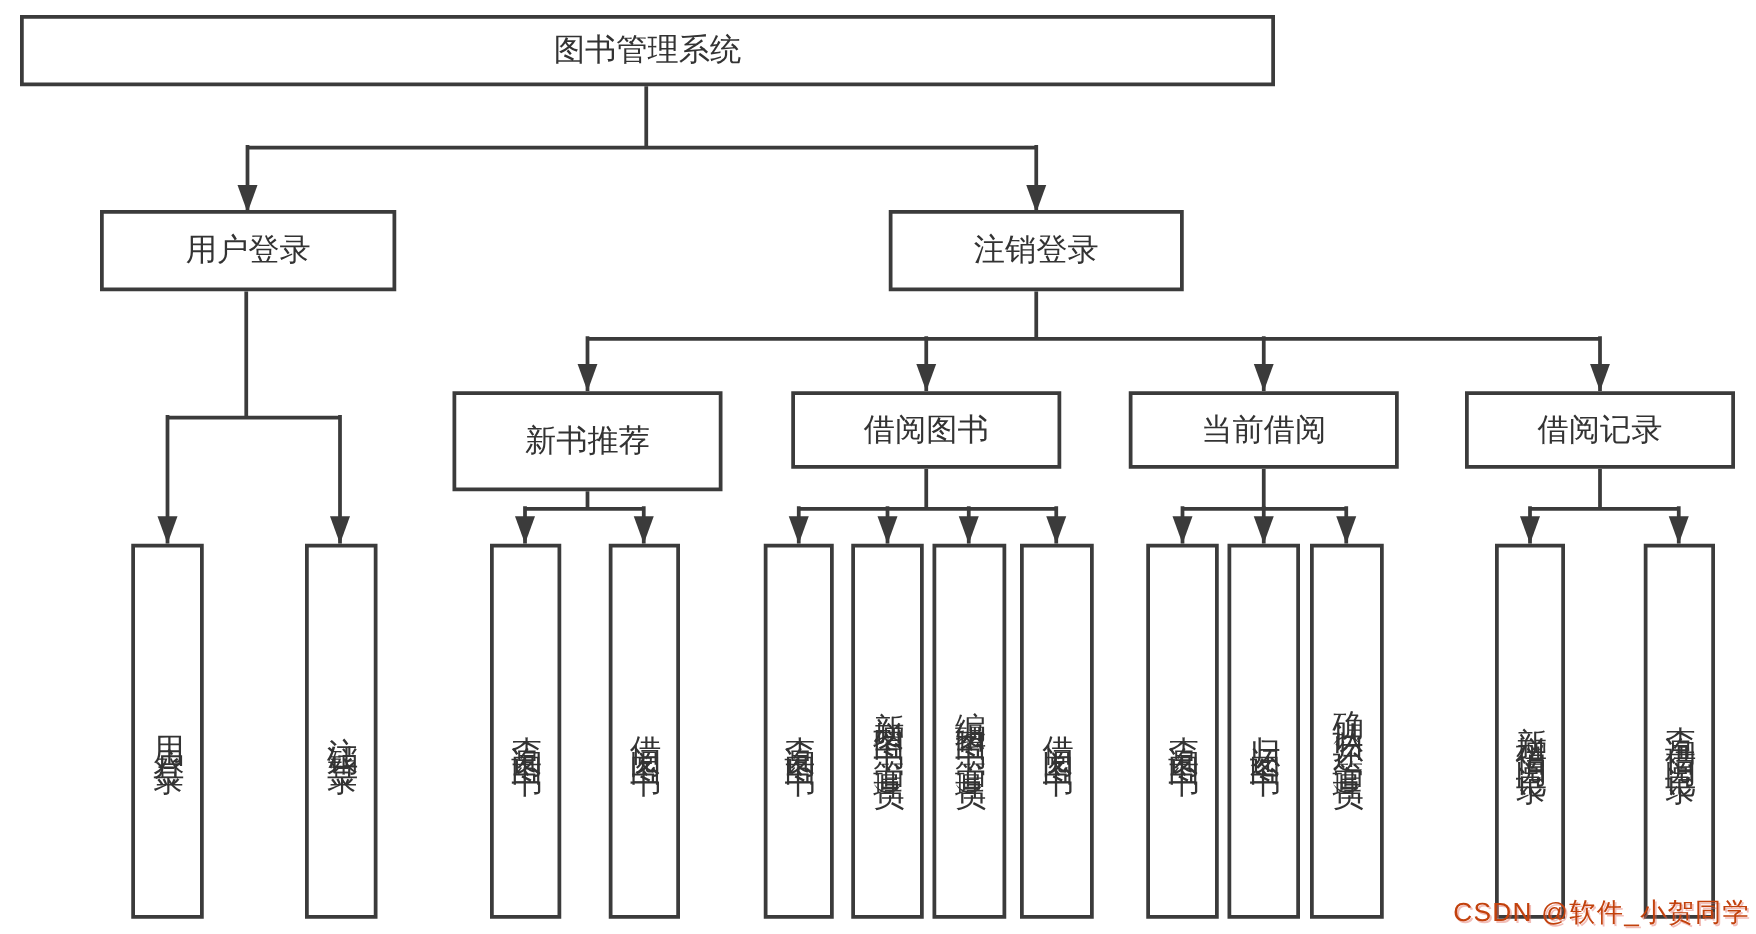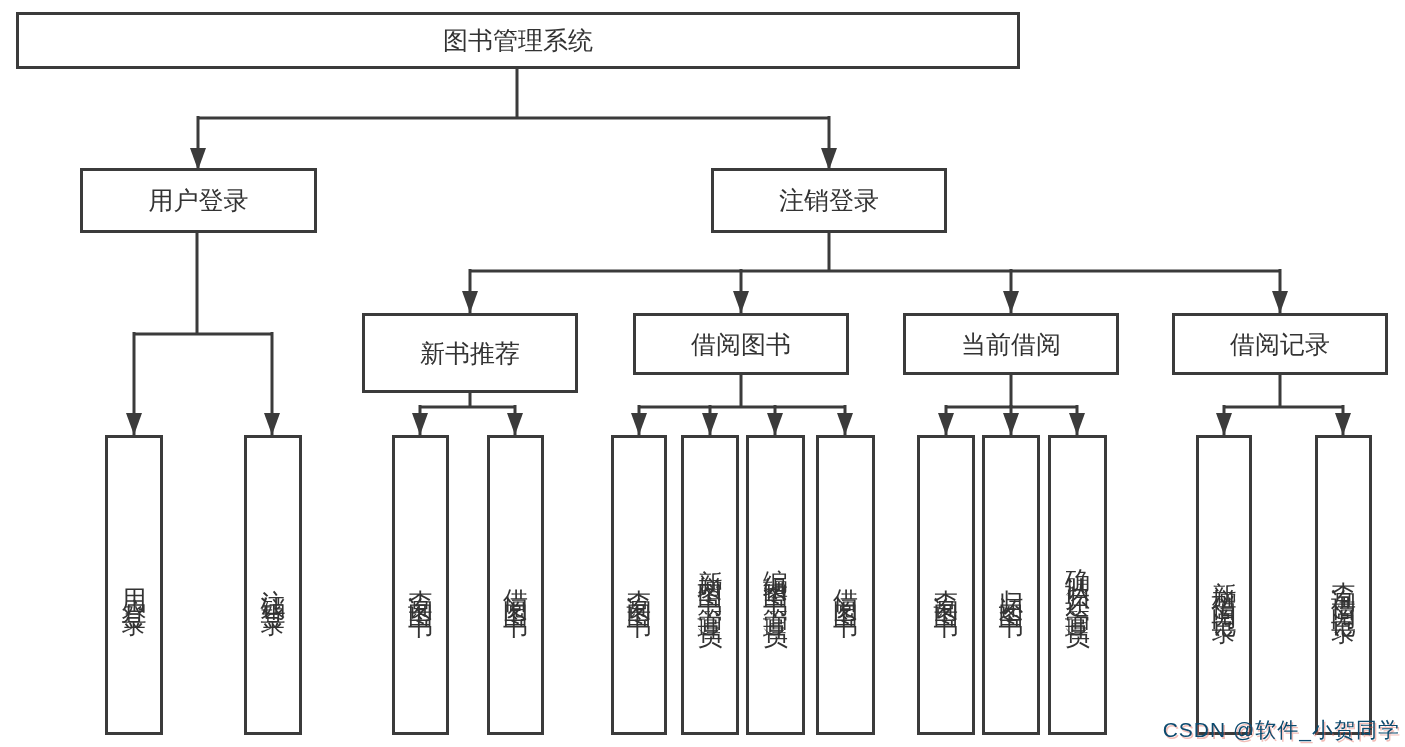--- a/index.html
+++ b/index.html
@@ -33,21 +33,21 @@
     white-space: normal;
     padding: 6px 0;
   }
   .watermark {
     position: absolute;
     right: 5px;
     bottom: 3px;
     z-index: 2;
     font-size: 21px;
     letter-spacing: 1px;
-    color: #0c4a6e;
+    color: #c2410c;
     text-shadow: 1.5px 1.5px 0 rgba(226, 110, 98, 0.45);
   }
 </style>
 </head>
 <body>
 
 <div class="canvas">
 
   <svg class="wires" width="1405" height="747" viewBox="0 0 1405 747">
     <defs>

